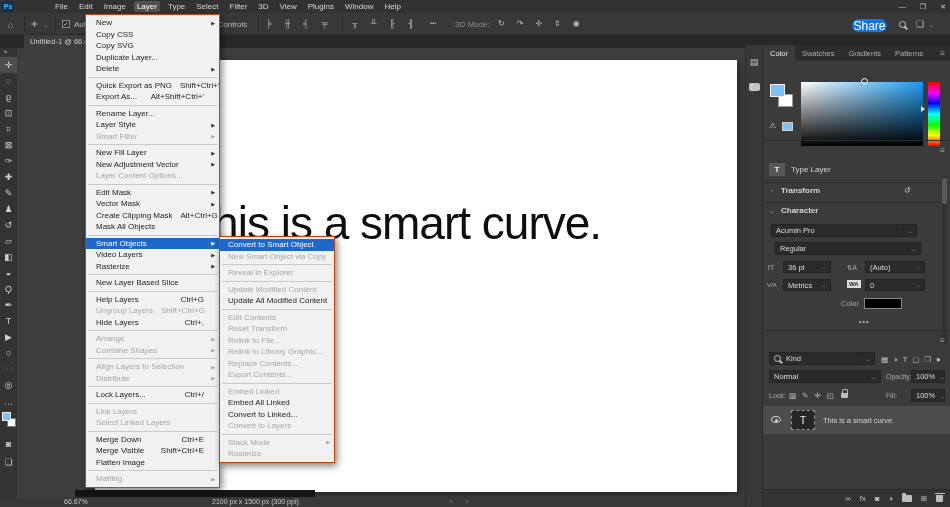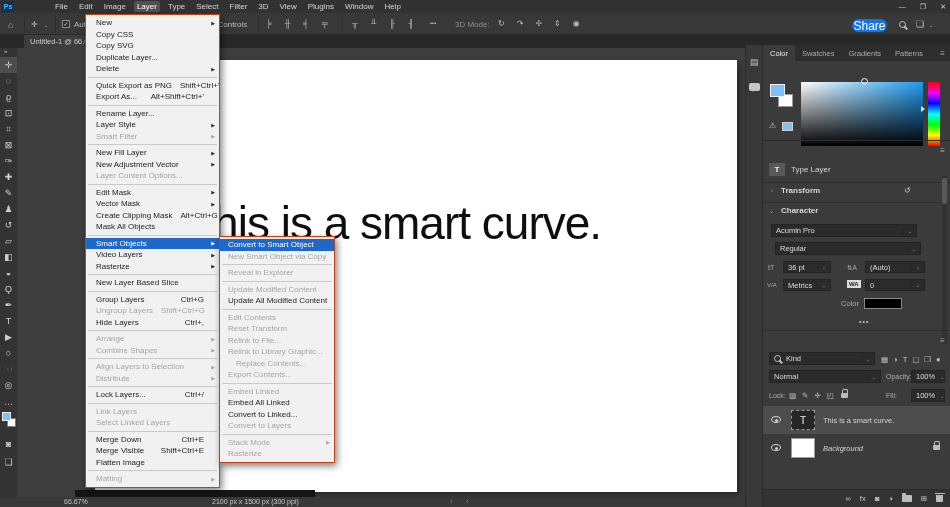--- a/index.html
+++ b/index.html
@@ -396,26 +396,20 @@
     <div class="fld" style="left:148px;top:41px;width:34px">
       <span>100%</span>
       <span class="dd">⌄</span>
     </div>
 
     <div class="layer-row selected" style="top:58px">
       <span class="eye-icon" style="left:8px;top:10px"></span>
       <span class="thumb" style="left:28px;top:4px;background:#262626;border:1px dashed #999;color:#eee;font-size:10px;text-align:center;line-height:19px">T</span>
       <span class="plabel" style="left:60px;top:10px;font-size:7.5px">This is a smart curve.</span>
     </div>
-    <div class="layer-row" style="top:86px">
-      <span class="eye-icon" style="left:8px;top:10px"></span>
-      <span class="thumb" style="left:28px;top:4px;background:#ffffff;border:1px solid #999"></span>
-      <span class="plabel" style="left:60px;top:10px;font-size:7.5px;font-style:italic">Background</span>
-      <span class="lock-icon" style="left:170px;top:11px"></span>
-    </div>
 
     <div class="abs" style="left:0;top:141px;width:188px;height:18px;background:#333;border-top:1px solid #2a2a2a;display:flex;align-items:center;justify-content:flex-end;gap:9px;padding-right:8px;font-size:7.5px">
 
     <span class="icon">∞</span>
         <span class="icon">fx</span>
         <span class="icon">◙</span>
         <span class="icon">◑</span>
         <span class="icon folder-icon"></span>
         <span class="icon">⊞</span>
         <span class="icon trash-icon"></span>
@@ -587,21 +581,21 @@
       <span class="ar"></span>
     </div>
 
     <div class="mi sep">
       <span class="lbl"></span>
       <span class="sc"></span>
       <span class="ar"></span>
     </div>
 
     <div class="mi">
-      <span class="lbl">Group Layers</span>
+      <span class="lbl">Help Layers</span>
       <span class="sc">Ctrl+G</span>
       <span class="ar"></span>
     </div>
 
     <div class="mi disabled">
       <span class="lbl">Ungroup Layers</span>
       <span class="sc">Shift+Ctrl+G</span>
       <span class="ar"></span>
     </div>
 
@@ -781,21 +775,21 @@
       <span class="sc"></span>
       <span class="ar"></span>
     </div>
 
     <div class="mi disabled" style="padding-left:8px">
       <span class="lbl">Relink to Library Graphic...</span>
       <span class="sc"></span>
       <span class="ar"></span>
     </div>
 
-    <div class="mi disabled" style="padding-left:16px">
+    <div class="mi disabled" style="padding-left:8px">
       <span class="lbl">Replace Contents...</span>
       <span class="sc"></span>
       <span class="ar"></span>
     </div>
 
     <div class="mi disabled" style="padding-left:8px">
       <span class="lbl">Export Contents...</span>
       <span class="sc"></span>
       <span class="ar"></span>
     </div>

